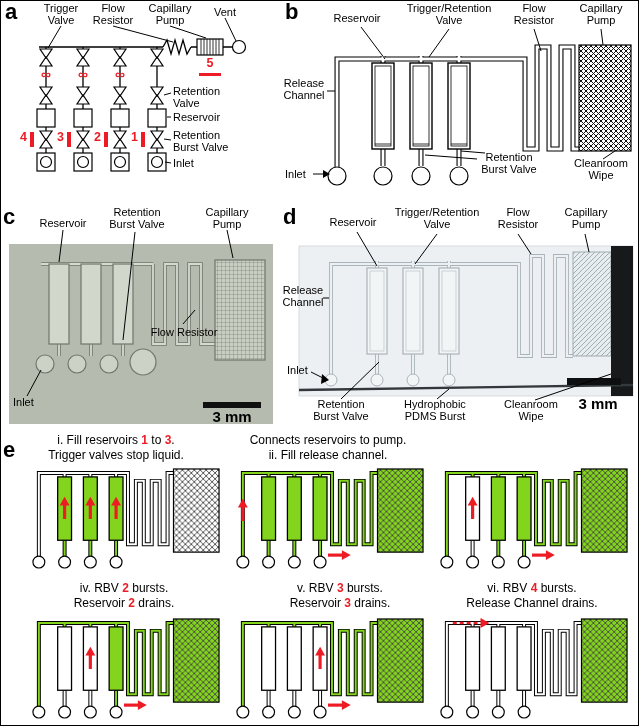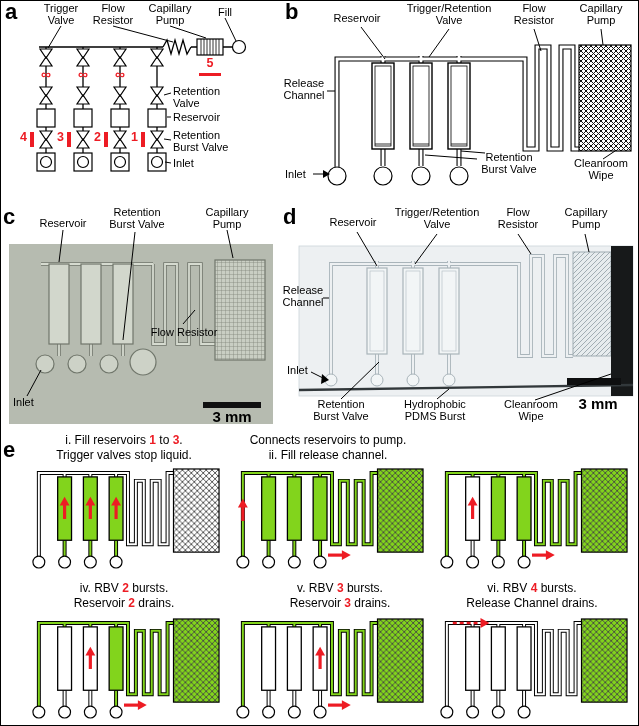--- a/index.html
+++ b/index.html
@@ -133,21 +133,21 @@
           <line x1="170" y1="162" x2="164" y2="161"></line>
       </g>
     </svg>
     <div class="pl" style="left:4px;top:0">a</div>
     <div class="lbl" style="left:30px;top:1px;width:60px">Trigger
 Valve</div>
     <div class="lbl" style="left:84px;top:1px;width:56px">Flow
 Resistor</div>
     <div class="lbl" style="left:140px;top:1px;width:58px">Capillary
 Pump</div>
-    <div class="lbl" style="left:206px;top:5px;width:36px">Fill</div>
+    <div class="lbl" style="left:206px;top:5px;width:36px">Vent</div>
     <div class="lbl la" style="left:172px;top:84px;width:64px">Retention
 Valve</div>
     <div class="lbl la" style="left:172px;top:110px;width:64px">Reservoir</div>
     <div class="lbl la" style="left:172px;top:128px;width:72px">Retention
 Burst Valve</div>
     <div class="lbl la" style="left:172px;top:156px;width:36px">Inlet</div>
     <div class="inf" style="left:36px;top:66px;width:18px">∞</div>
     <div class="inf" style="left:73px;top:66px;width:18px">∞</div>
     <div class="inf" style="left:110px;top:66px;width:18px">∞</div>
     <div class="num" style="left:0;top:130px;width:26px;text-align:right">4</div>
@@ -313,21 +313,21 @@
     <div class="lbl" style="left:106px;top:192px;width:96px">Hydrophobic
 PDMS Burst</div>
     <div class="lbl" style="left:214px;top:192px;width:72px">Cleanroom
 Wipe</div>
     <div class="lbl bold" style="left:292px;top:190px;width:50px">3 mm</div>
   </div>
 
   <div class="panel" style="left:0;top:430px;width:639px;height:296px">
     <div class="pl" style="left:2px;top:8px">e</div>
 
-    <div class="cap" style="left:24px;top:2px;width:198px">
+    <div class="cap" style="left:16px;top:2px;width:198px">
       <div><span>i. Fill reservoirs </span><span class="red">1</span><span> to </span><span class="red">3</span><span>.</span></div>
       <div><span>Trigger valves stop liquid.</span></div>
     </div>
     <svg class="d" style="left:24px;top:30px" width="198" height="111" viewBox="0 0 200 112">
       <path class="chO" d="M14,98V12H104V84H112V20H120V84H128V20H136V84H144V12H150 M40,18V10M66,18V10M92,18V10 M40,80V96M66,80V96M92,80V96"></path>
       <path class="chI" d="M14,98V12H104V84H112V20H120V84H128V20H136V84H144V12H150 M40,18V13M66,18V13M92,18V13"></path>
       <g>
           <path class="chI f" d="M40,80V96"></path>
           <rect class="resr f" x="33" y="16" width="14" height="64"></rect>
         </g>

